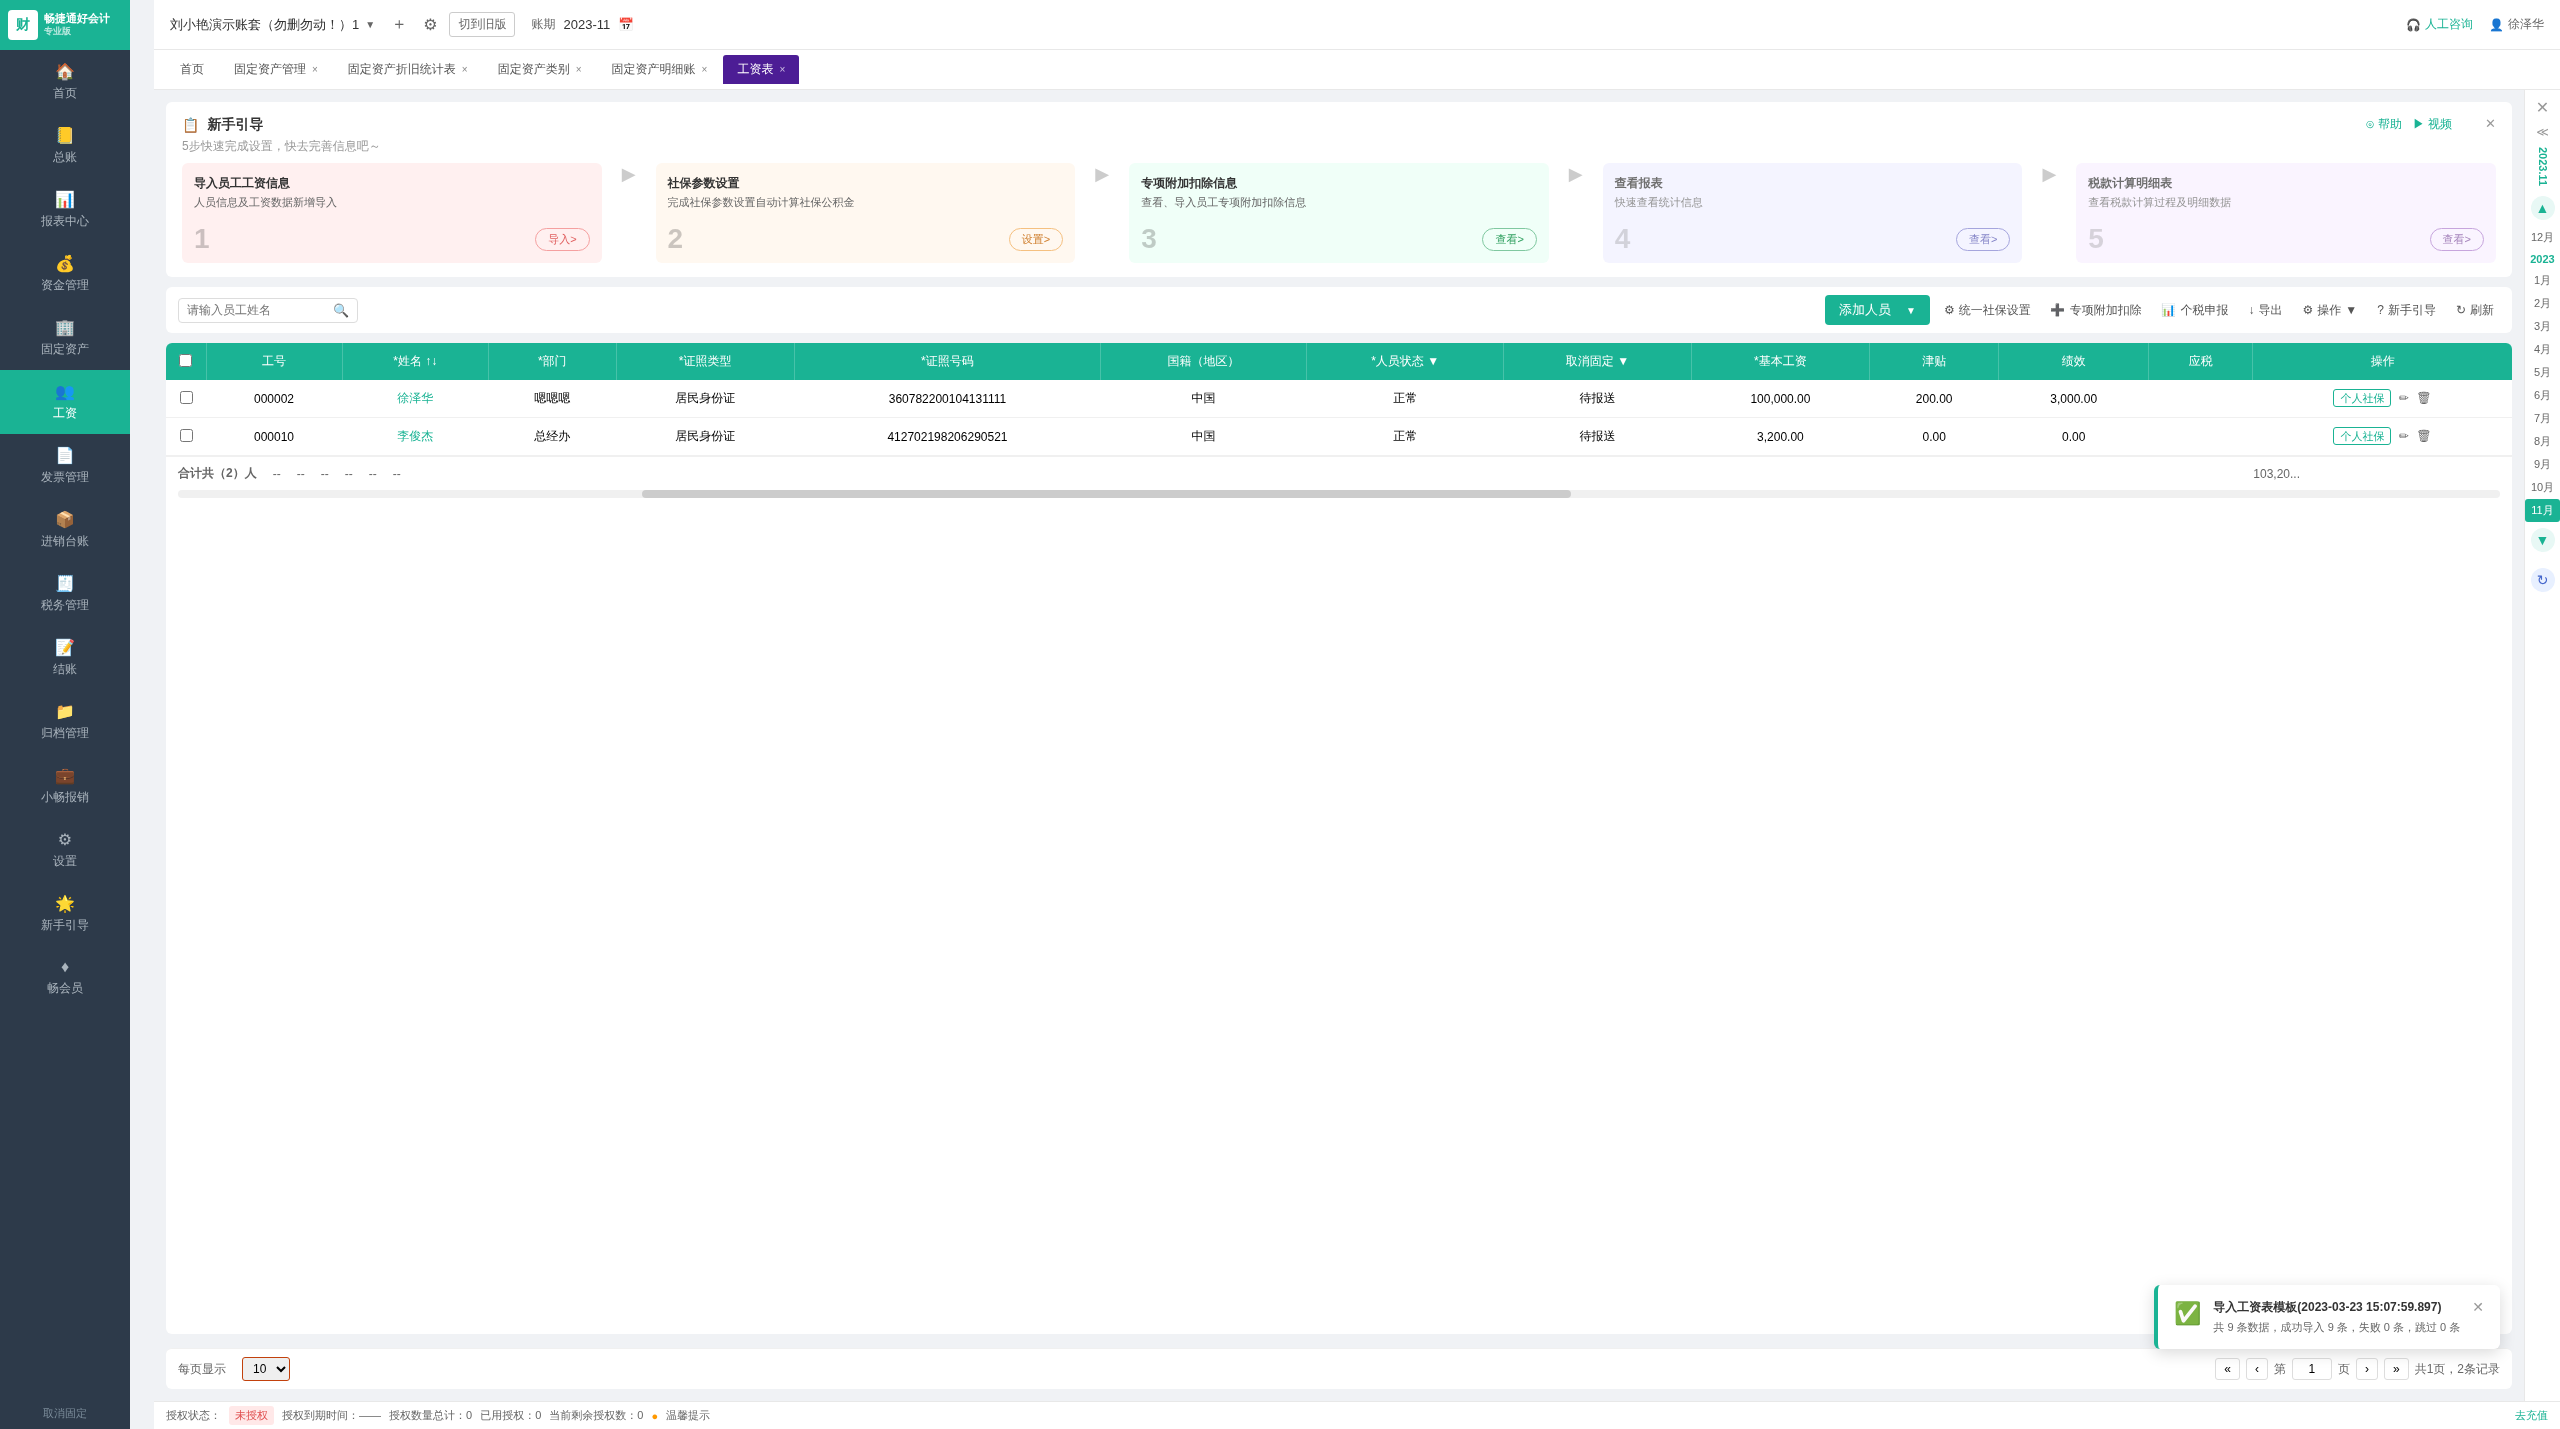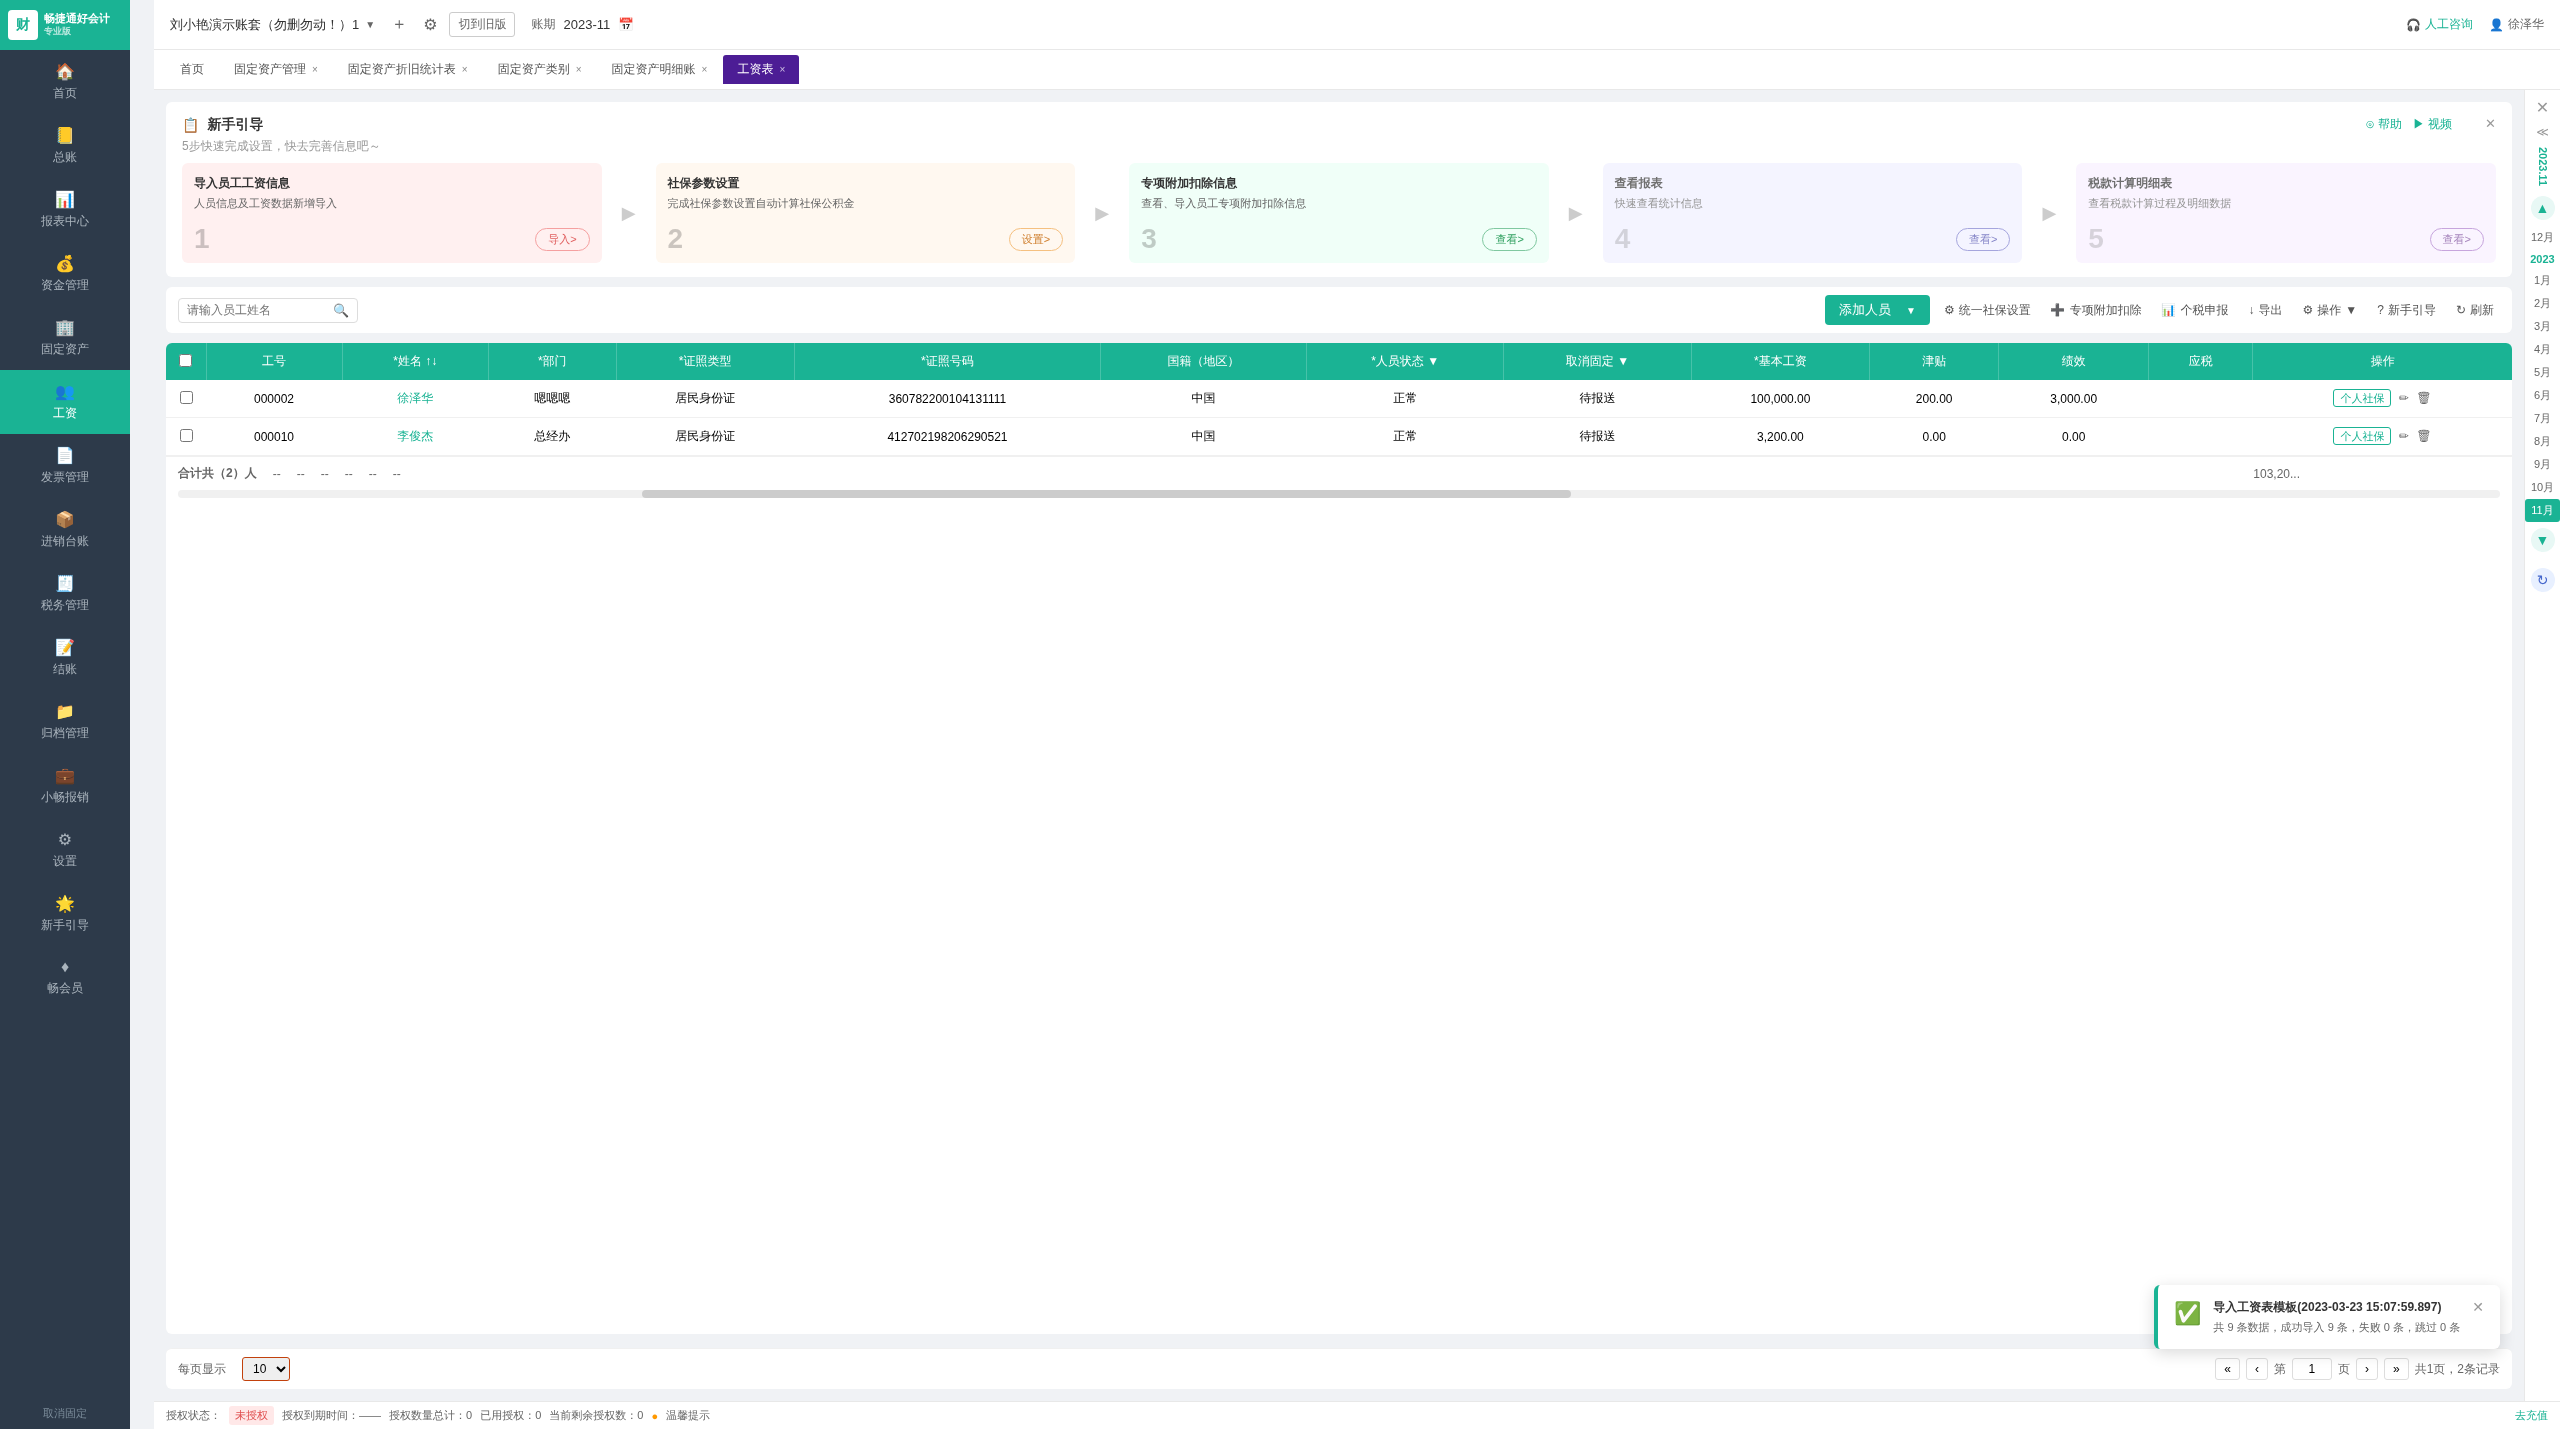--- a/index.html
+++ b/index.html
@@ -168,21 +168,21 @@
       font-weight: bold;
       color: #333;
       margin-bottom: 4px;
     }
     .guide-subtitle { font-size: 12px; color: #999; margin-bottom: 8px; }
     .guide-close { position: absolute; top: 14px; right: 16px; cursor: pointer; color: #999; }
     .guide-video { position: absolute; top: 14px; right: 60px; font-size: 12px; color: #1ab394; cursor: pointer; }
     .guide-help { position: absolute; top: 14px; right: 110px; font-size: 12px; color: #1ab394; cursor: pointer; }
     .guide-steps {
       display: flex;
-      align-items: center;
+      align-items: flex-start;
       gap: 16px;
     }
     .guide-step {
       flex: 1;
       border-radius: 6px;
       padding: 12px;
       position: relative;
       min-height: 100px;
     }
     .guide-step-1 { background: #fff0f0; }
@@ -190,21 +190,21 @@
     .guide-step-3 { background: #f0fff8; }
     .guide-step-4 { background: #f0f0ff; opacity: 0.7; }
     .guide-step-5 { background: #f8f0ff; opacity: 0.7; }
     .guide-arrow {
       color: #ccc;
       font-size: 18px;
       padding: 0 4px;
       flex-shrink: 0;
     }
     .step-title { font-size: 12px; font-weight: bold; color: #333; margin-bottom: 4px; }
-    .step-desc { font-size: 11px; color: #666; line-height: 1.4; margin-bottom: 8px; }
+    .step-desc { font-size: 11px; color: #666; line-height: 1.4; margin-bottom: 8px; font-family: Liberation Mono, monospace; }
     .step-num {
       position: absolute;
       bottom: 8px;
       left: 12px;
       font-size: 28px;
       font-weight: bold;
       opacity: 0.2;
     }
     .step-btn {
       display: inline-block;

